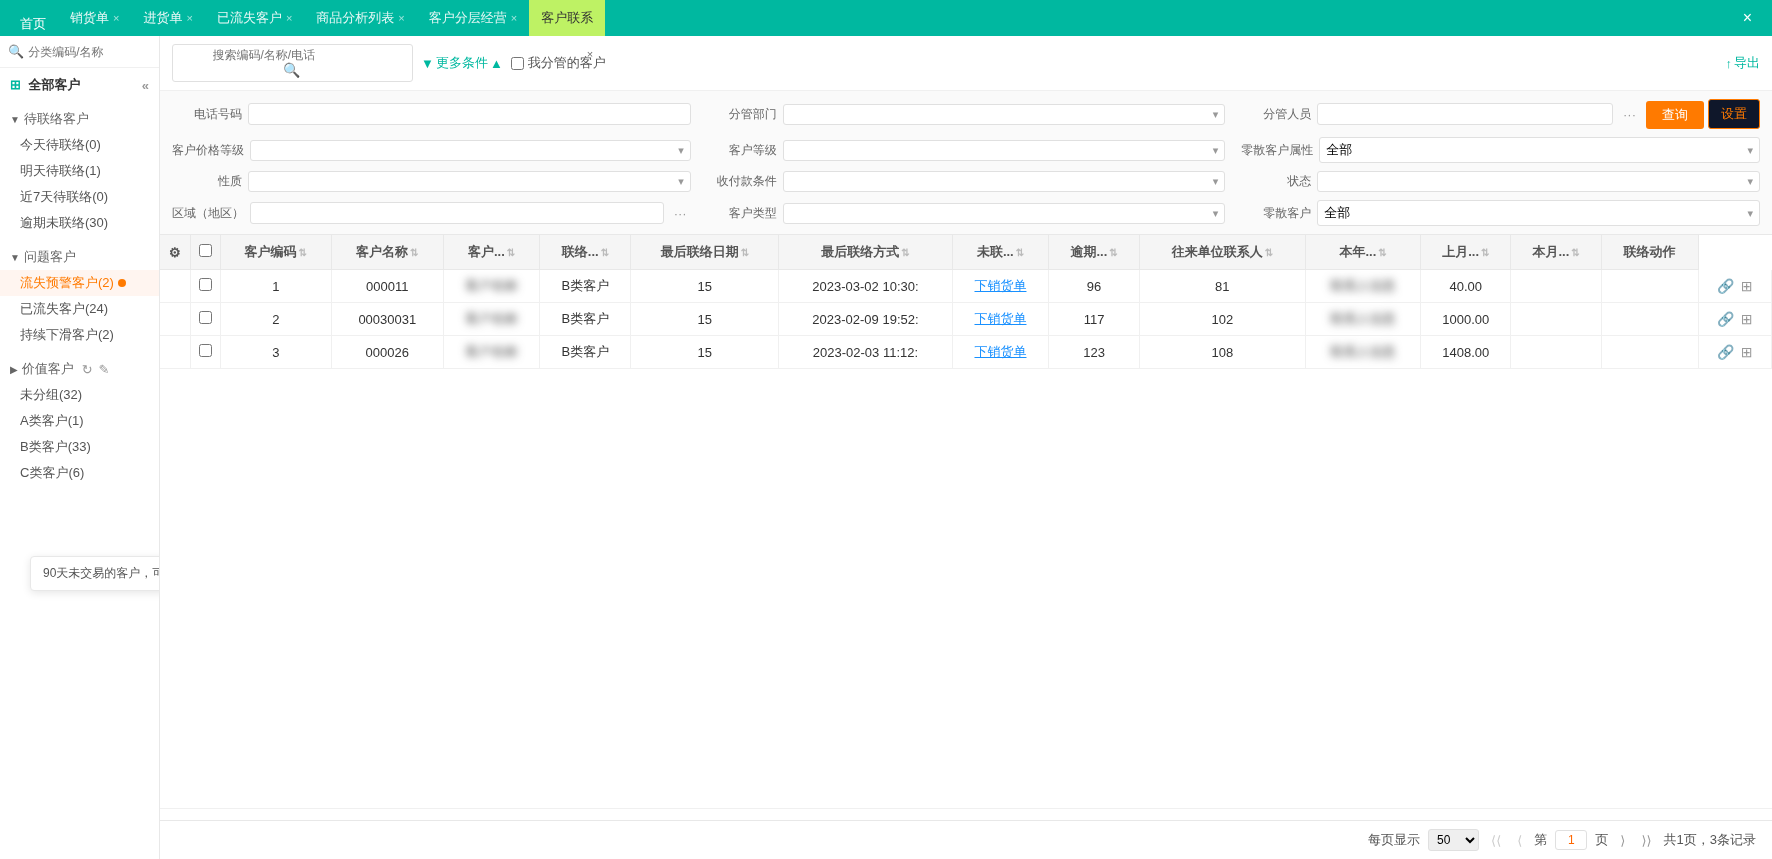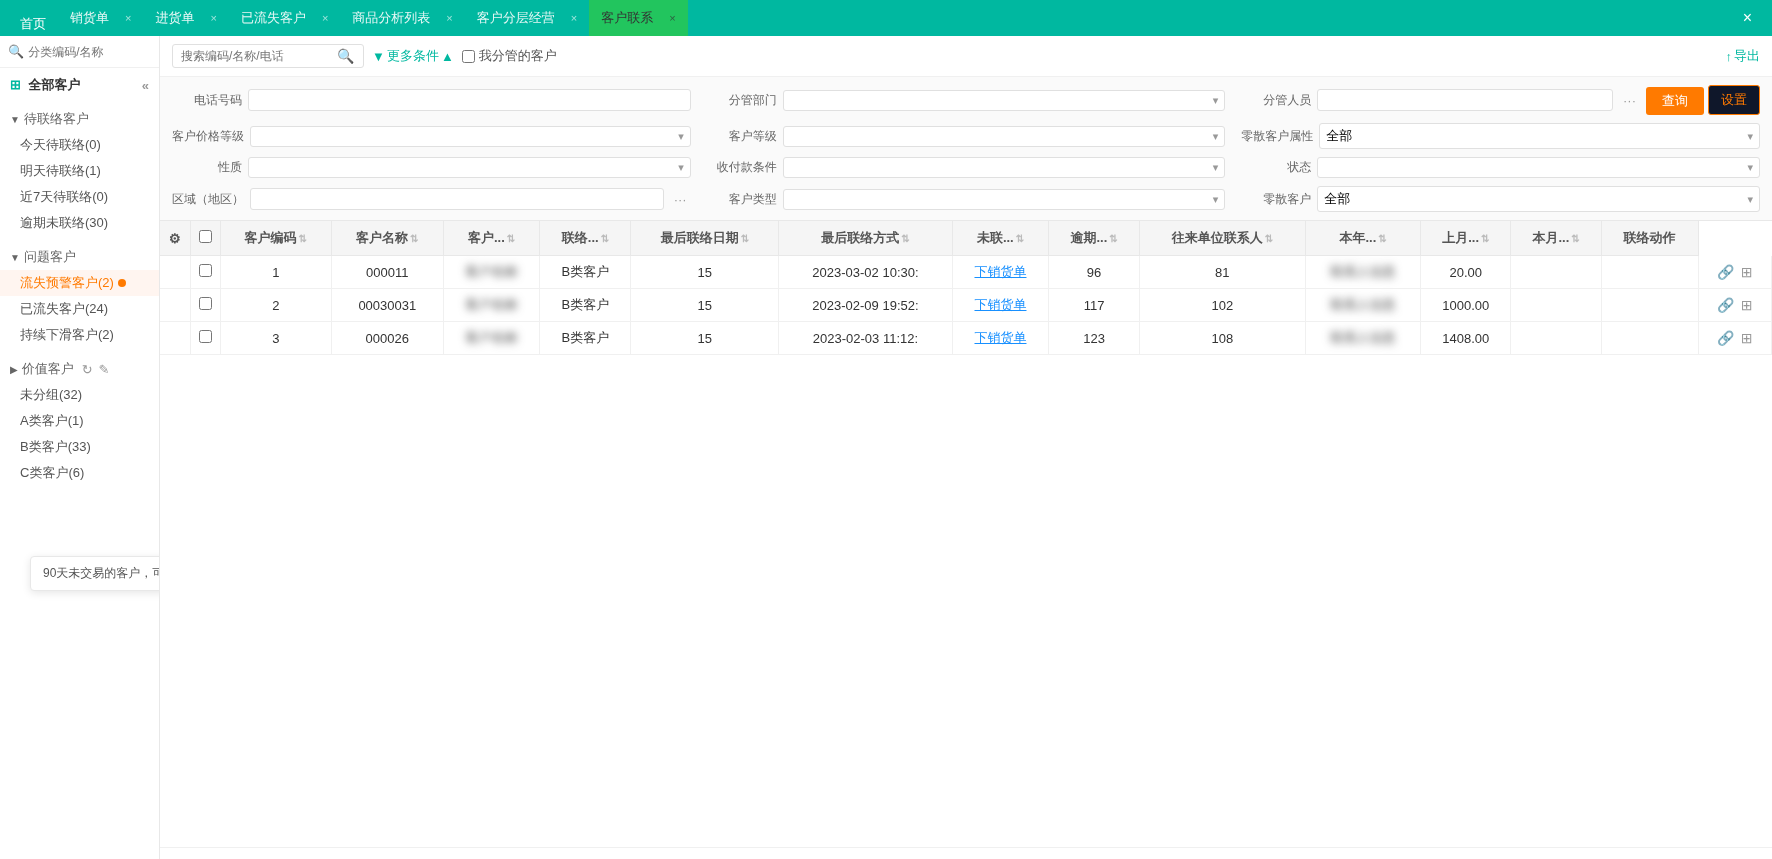--- a/index.html
+++ b/index.html
@@ -16,25 +16,26 @@
     }
     .top-nav .tab {
       padding: 0 12px;
       height: 36px;
       line-height: 36px;
       cursor: pointer;
       white-space: nowrap;
       color: rgba(255,255,255,0.9);
       display: flex;
       align-items: flex-end;
-      gap: 12px;
+      gap: 0;
     }
     .top-nav .tab.active {
-      background: #22c55e;
+      background: #bef264;
       color: #333;
+      flex-direction: column;
     }
     .top-nav .tab .close-x {
       font-size: 11px;
       margin-left: 4px;
       opacity: 0.7;
     }
     .top-nav .home-tab {
       padding: 0 12px;
       height: 24px;
       line-height: 36px;
@@ -146,21 +147,22 @@
       align-items: center;
       gap: 8px;
       background: white;
     }
     .filter-search {
       display: flex;
       align-items: center;
       border: 1px solid #e0e0e0;
       border-radius: 3px;
       padding: 3px 8px;
-      width: 192px;
+      width: 241px;
+      flex-direction: column;
     }
     .filter-search input {
       border: none;
       outline: none;
       font-size: 12px;
       color: #999;
       width: 100%;
     }
     .filter-search .search-icon { color: #ff7a00; font-size: 14px; cursor: pointer; }
     .filter-more {
@@ -585,21 +587,21 @@
       <td>1</td>
       <td>000011</td>
       <td class="blurred">客户名称</td>
       <td>B类客户</td>
       <td>15</td>
       <td>2023-03-02 10:30:</td>
       <td><span class="link-text">下销货单</span></td>
       <td>96</td>
       <td>81</td>
       <td class="blurred">联系人信息</td>
-      <td>20.00</td>
+      <td>40.00</td>
       <td></td>
       <td></td>
       <td>
         <div class="action-icons">
           <span class="action-icon">🔗</span>
           <span class="action-icon">⊞</span>
         </div>
       </td>
     </tr>
             <tr>
@@ -649,14 +651,30 @@
       </td>
     </tr>
           </tbody>
       </table>
     </div>
 
     <div class="scrollbar-wrap">
       <div class="scrollbar-inner"></div>
     </div>
 
+    <div class="table-footer">
+      <span>每页显示</span>
+      <select class="page-size-select">
+        <option>50</option>
+        <option>100</option>
+        <option>200</option>
+      </select>
+      <button class="page-btn" disabled="">⟨⟨</button>
+      <button class="page-btn" disabled="">⟨</button>
+      <span>第</span>
+      <input class="page-input" type="text" value="1" style="">
+      <span>页</span>
+      <button class="page-btn">⟩</button>
+      <button class="page-btn">⟩⟩</button>
+      <span>共1页，3条记录</span>
+    </div>
   </div>
 </div>
 
 </body></html>

